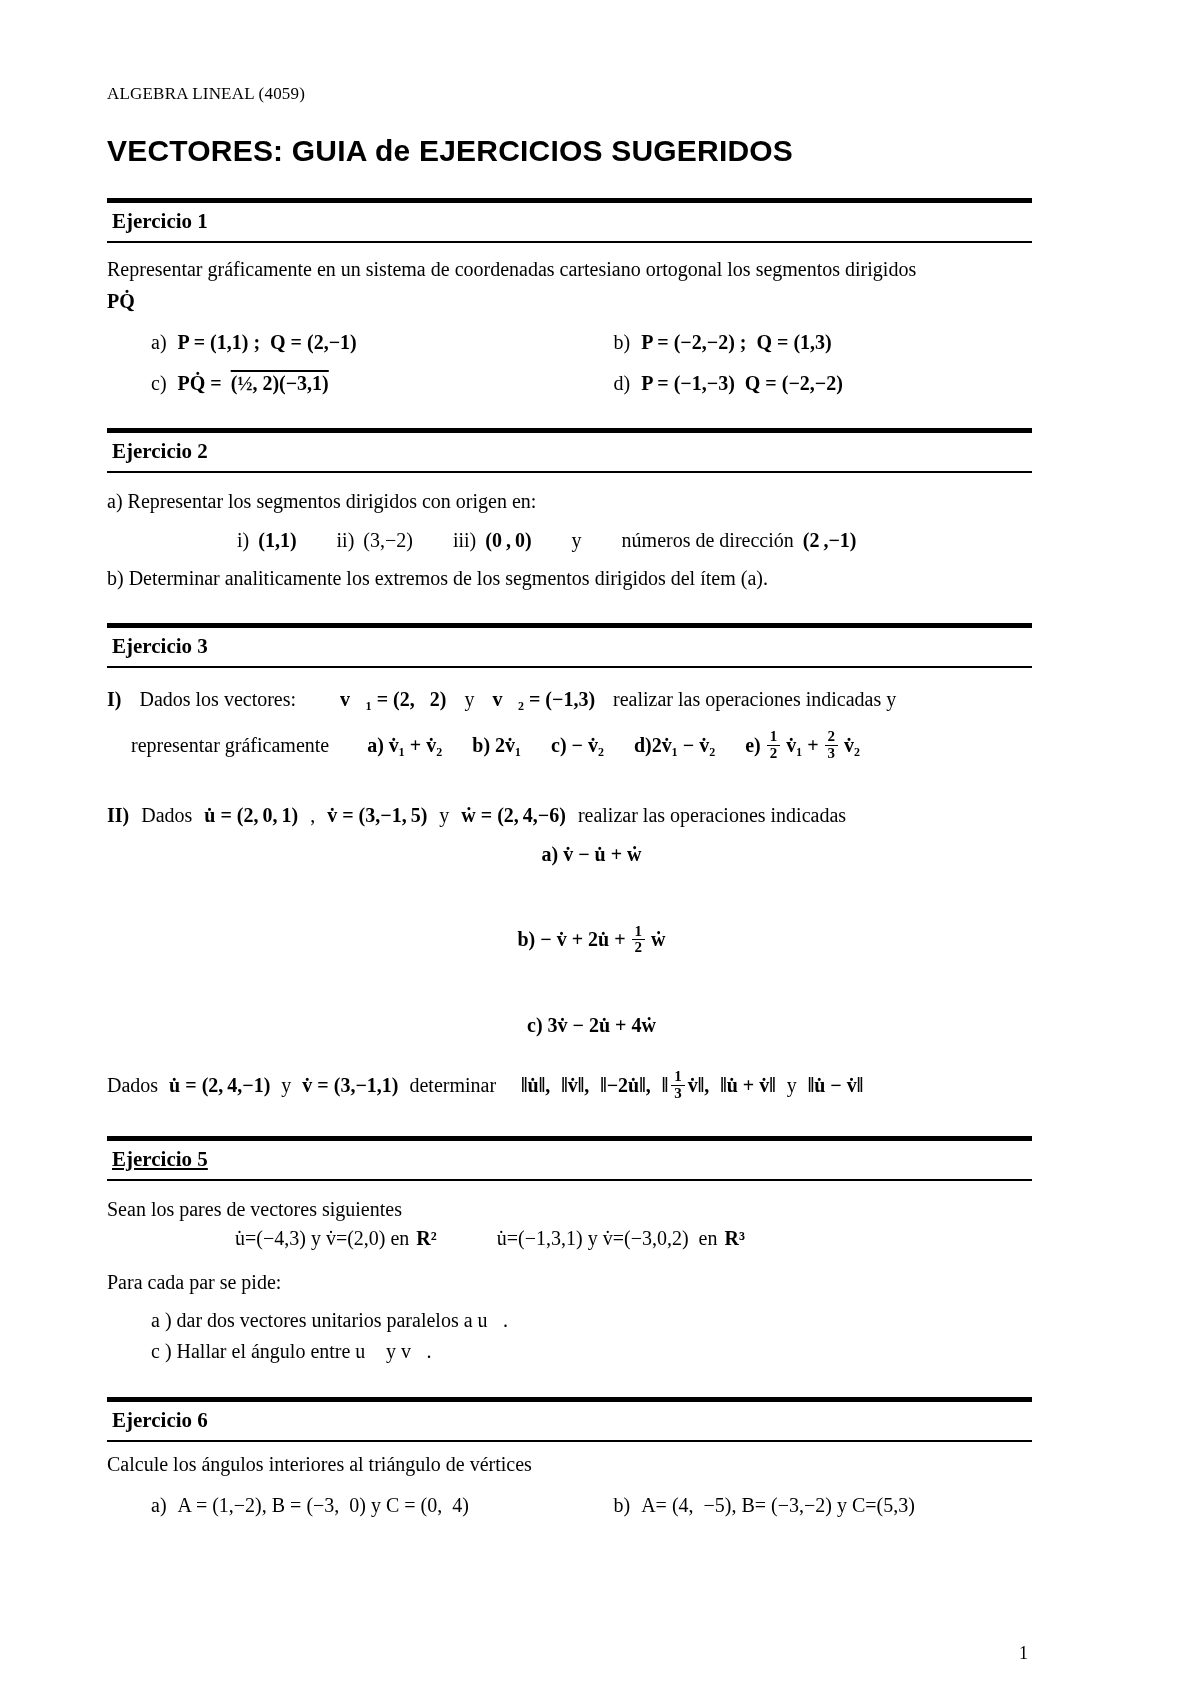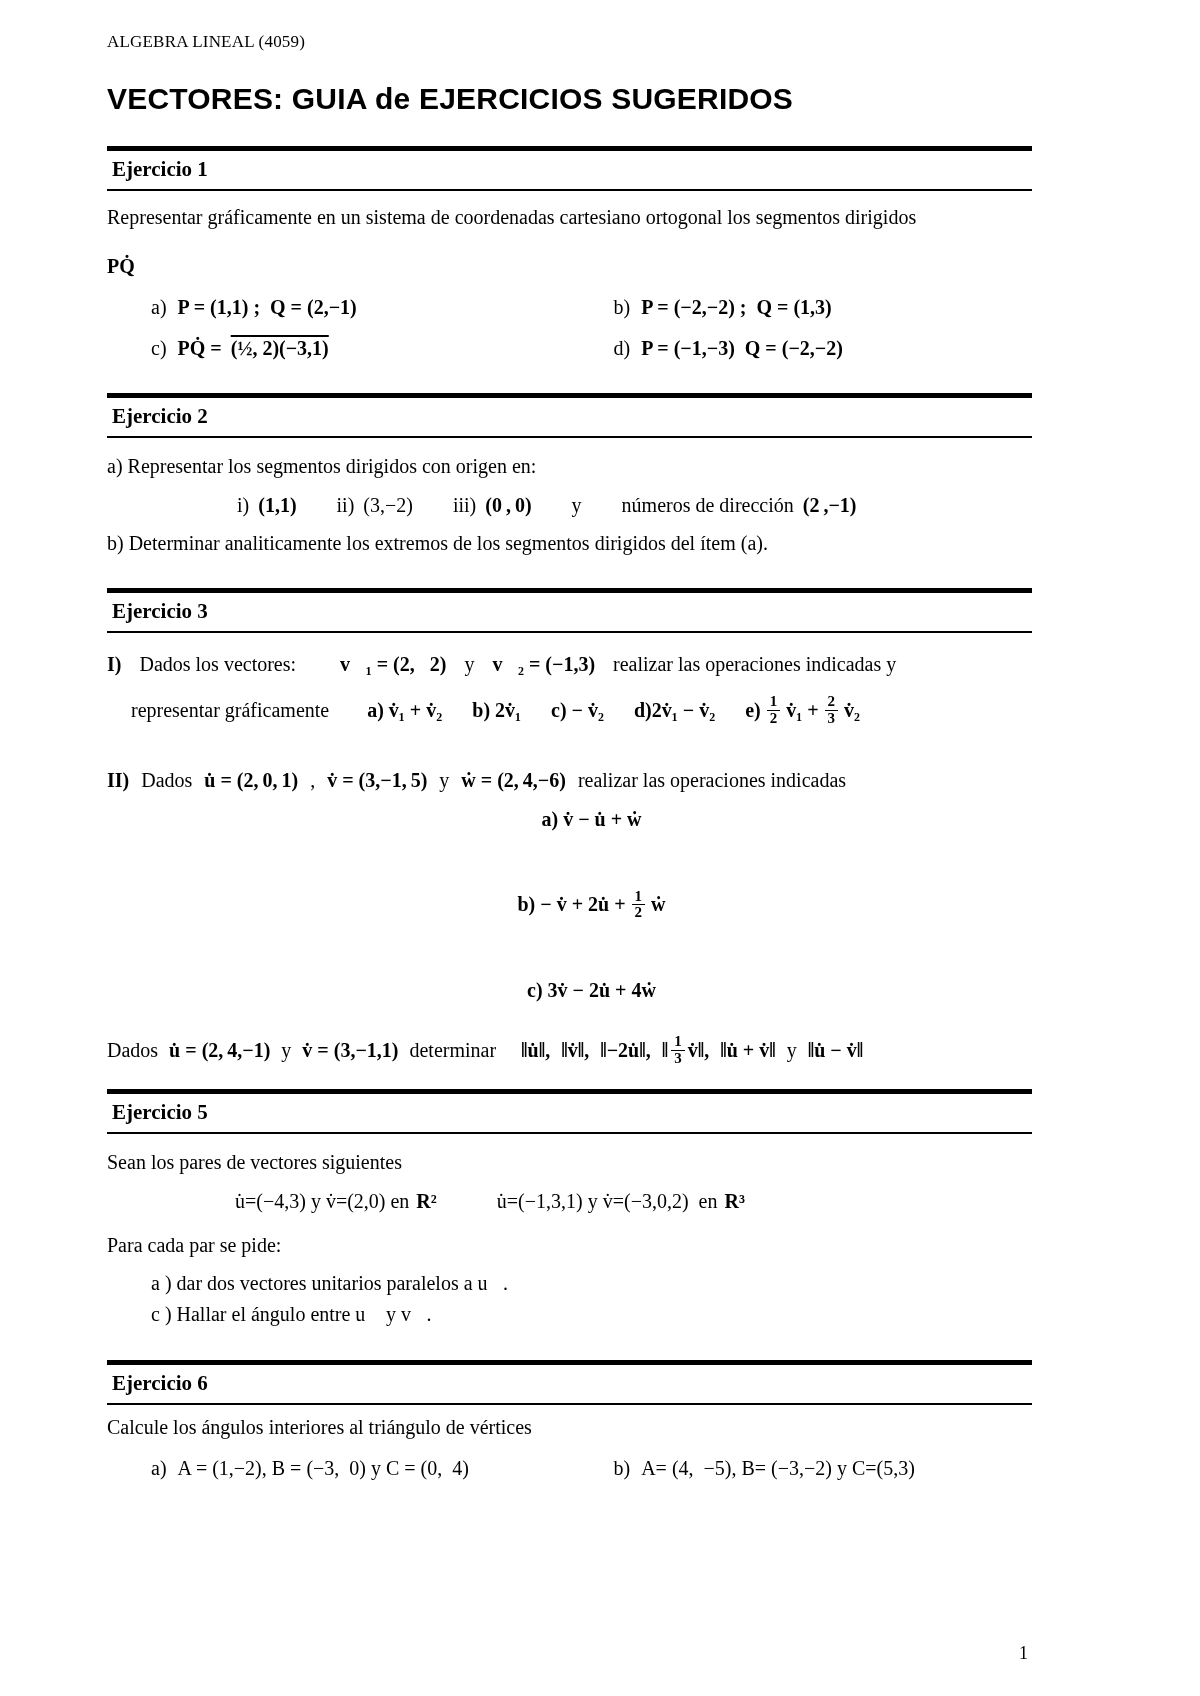--- a/index.html
+++ b/index.html
@@ -2,21 +2,21 @@
 <html><head>
 <meta charset="utf-8">
 <style>
   * { margin:0; padding:0; box-sizing:border-box; }
   html,body { background:#ffffff; }
   .page {
     width:1200px; height:1696px; position:relative; overflow:hidden;
     background:#ffffff; color:#000;
     font-family:"Liberation Serif","DejaVu Serif",serif;
   }
-  .content { width:925px; margin-left:107px; padding-top:32px; }
+  .content { width:925px; margin-left:107px; padding-top:84px; }
 
   .doc-header { font-size:17px; letter-spacing:0.2px; }
   .doc-title {
     margin-top:30px; font-family:"Liberation Sans","DejaVu Sans",sans-serif;
     font-size:30px; font-weight:600; color:#000000; letter-spacing:0.2px;
   }
 
   .ex-heading {
     margin-top:30px; border-top:5px solid #000; border-bottom:2px solid #000;
     font-size:21px; font-weight:bold; padding:6px 0 7px 5px;
@@ -43,42 +43,42 @@
   .frac { display:inline-flex; flex-direction:column; align-items:center;
           line-height:1.05; font-weight:bold; vertical-align:middle; margin:0 2px; }
   .frac .fnum { font-size:15px; padding:0 3px; }
   .frac .fden { font-size:15px; border-top:1.5px solid #000; padding:0 3px; }
 
   .grp { display:inline-flex; align-items:center; gap:4px; }
 
   .norms-row { margin-top:32px; gap:11px; flex-wrap:nowrap; }
   .norm { font-weight:bold; font-size:20px; }
 
-  .pairs-row { margin-top:13px; padding-left:128px; gap:60px; font-size:20px; }
+  .pairs-row { margin-top:3px; padding-left:128px; gap:60px; font-size:20px; }
   .pairs-row .grp { gap:7px; }
 
   .list { margin-top:8px; padding-left:44px; font-size:20px; line-height:1.55;font-family:Liberation Serif, serif; }
 
   .overline-text { text-decoration:overline; text-decoration-thickness:1.5px; }
 
   .page-number { position:absolute; right:172px; bottom:32px; font-size:18px; }
 </style>
 </head>
 <body>
 
 <div class="page">
   <div class="content">
 
     <div class="doc-header">ALGEBRA LINEAL (4059)</div>
     <h1 class="doc-title">VECTORES: GUIA de EJERCICIOS SUGERIDOS</h1>
 
     <section>
       <div class="ex-heading">Ejercicio 1</div>
       <p class="para justify">Representar gráficamente en un sistema de coordenadas cartesiano ortogonal los segmentos dirigidos</p>
-      <div class="para m" style="margin-top:20px;">PQ̇</div>
+      <div class="para m" style="margin-top:3px;">PQ̇</div>
       <div class="two-col">
         <div class="col">
           <span class="label">a)</span>
           <span class="m">P = (1,1) ;&nbsp; Q = (2,−1)</span>
         </div>
         <div class="col">
           <span class="label">b)</span>
           <span class="m">P = (−2,−2) ;&nbsp; Q = (1,3)</span>
         </div>
       </div>
@@ -192,21 +192,21 @@
           </span>
           <span>v̇‖,</span>
         </span>
         <span class="norm">‖u̇ + v̇‖</span>
         <span>y</span>
         <span class="norm">‖u̇ − v̇‖</span>
       </div>
     </section>
 
     <section>
-      <div class="ex-heading" style="margin-top:22px;">Ejercicio 5</div>
+      <div class="ex-heading" style="margin-top:34px;text-decoration:underline;">Ejercicio 5</div>
       <p class="para" style="margin-top:14px;">Sean los pares de vectores siguientes</p>
       <div class="row pairs-row">
         <span class="grp">
           <span>u̇=(−4,3) y v̇=(2,0) en</span>
           <span class="m">R²</span>
         </span>
         <span class="grp">
           <span>u̇=(−1,3,1) y v̇=(−3,0,2)&nbsp; en</span>
           <span class="m">R³</span>
         </span>

